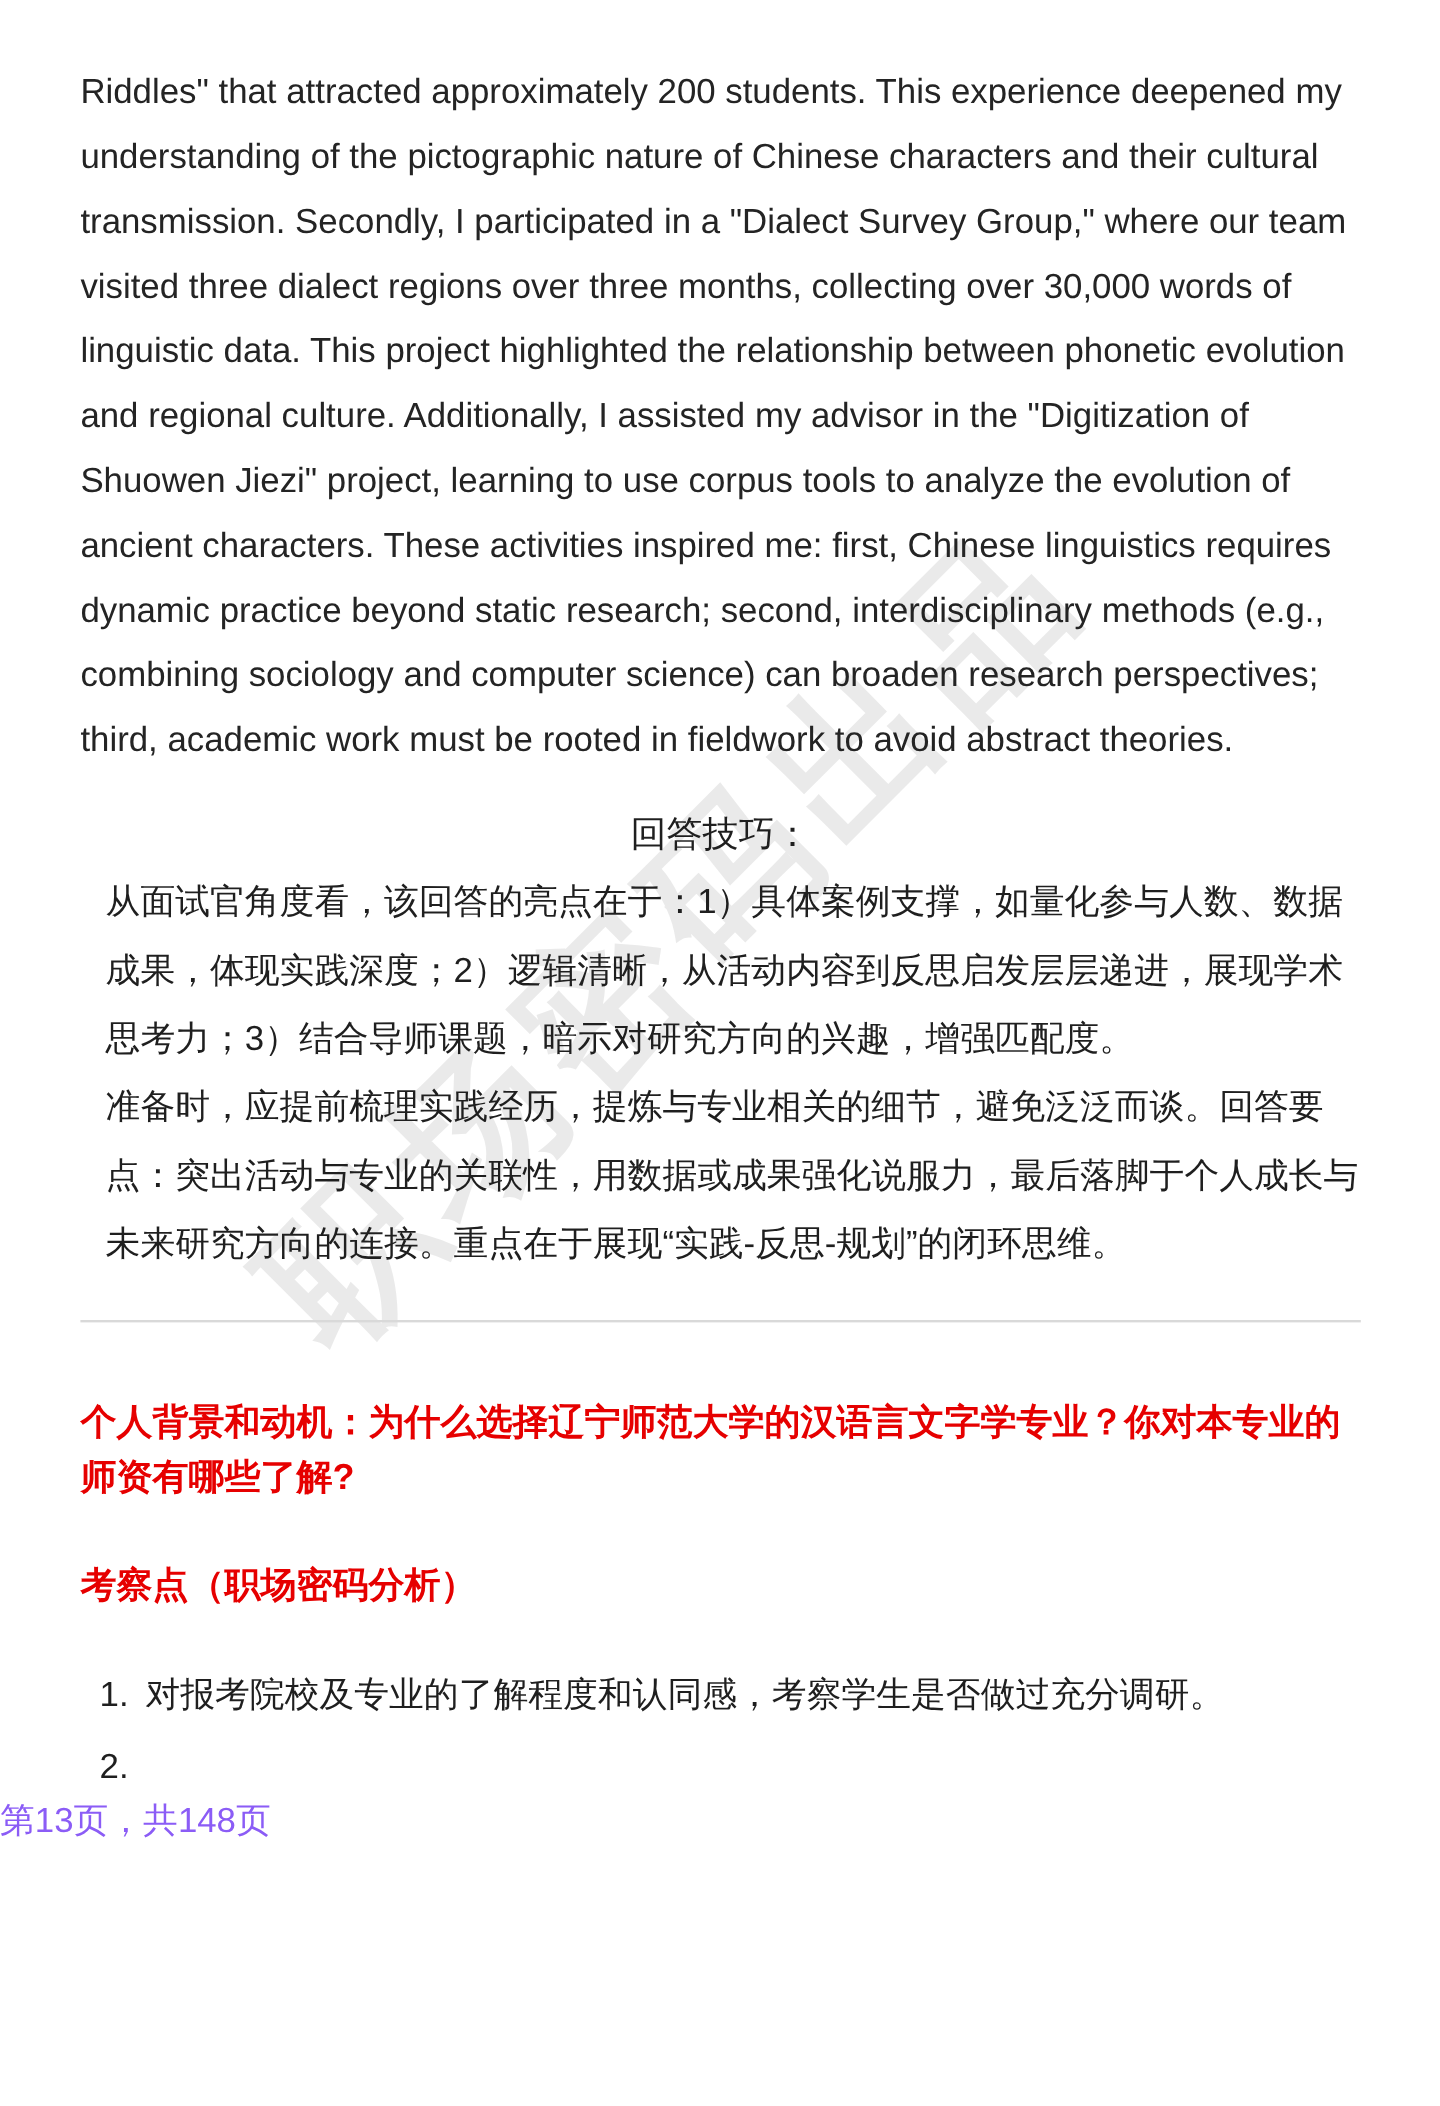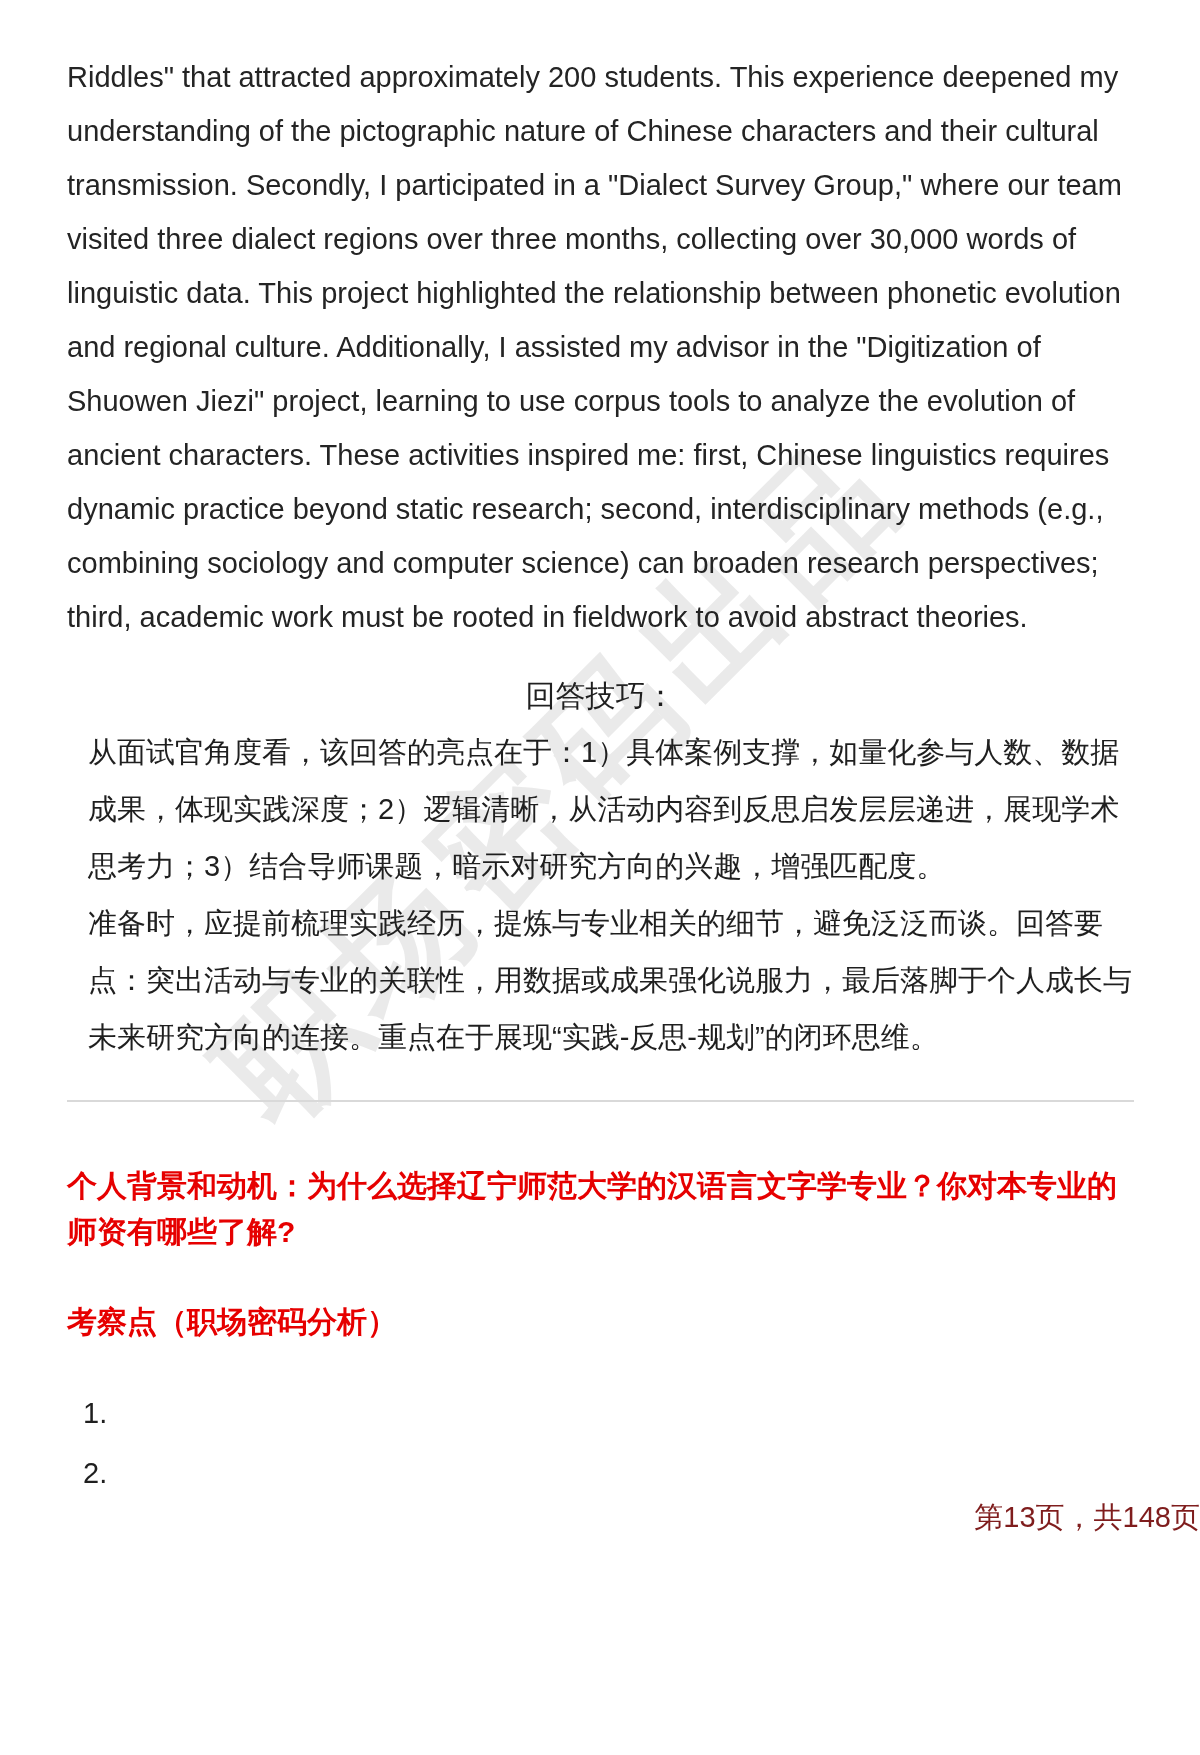--- a/index.html
+++ b/index.html
@@ -85,23 +85,23 @@
   .point .num {
     flex: 0 0 auto;
     margin-right: 14px;
   }
   .page-footer {
     position: absolute;
     z-index: 1;
     top: 1498px;
     left: 0;
     width: 100%;
-    text-align: right;
+    text-align: left;
     font-size: 29px;
-    color: #7f1d1d;
+    color: #8b5cf6;
   }
 </style>
 </head>
 <body>
 
 <div class="page">
 
   <div class="watermark">职场密码出品</div>
 
   <div class="content">
@@ -116,20 +116,21 @@
 
     <hr class="divider">
 
     <h2 class="question">个人背景和动机：为什么选择辽宁师范大学的汉语言文字学专业？你对本专业的师资有哪些了解?</h2>
 
     <h3 class="analysis-heading">考察点（职场密码分析）</h3>
 
     <ol class="points">
       <li class="point">
         <span class="num">1.</span>
+        <span class="text">对报考院校及专业的了解程度和认同感，考察学生是否做过充分调研。</span>
       </li>
       <li class="point">
         <span class="num">2.</span>
       </li>
     </ol>
 
   </div>
 
   <div class="page-footer">第13页，共148页</div>
 

